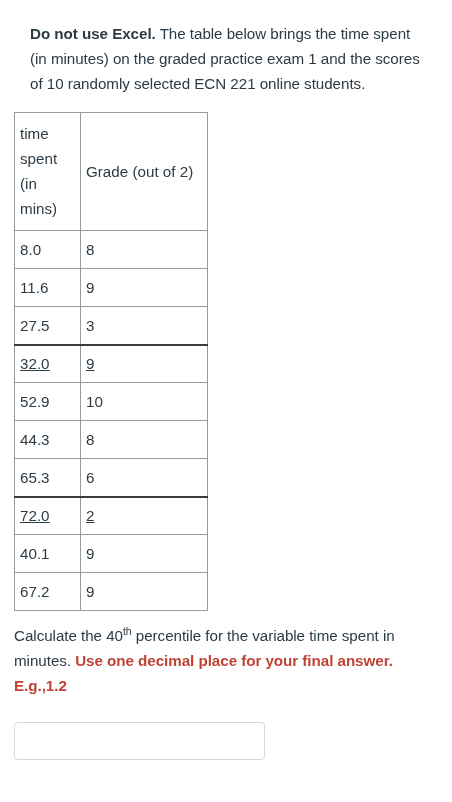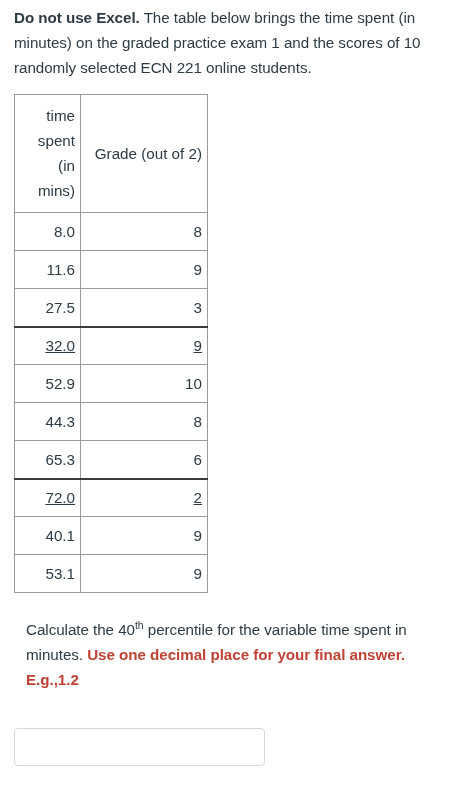--- a/index.html
+++ b/index.html
@@ -22,21 +22,21 @@
     height: 802px;
     box-sizing: border-box;
     padding: 0 14px;
   }
 
   
   .prompt {
     font-size: 15.2px;
     line-height: 25px;
     color: #2d3b45;
-    margin: 0;
+    margin: 16px;
     padding-top: 5px;
     letter-spacing: -0.05px;
   }
   .prompt .strong {
     font-weight: bold;
   }
 
   
   .data-table {
     border-collapse: collapse;
@@ -48,21 +48,21 @@
   .data-table col.c1 { width: 66px; }
   .data-table col.c2 { width: 127px; }
 
   .data-table th,
   .data-table td {
     border: 1px solid #9a9a9a;
     padding: 4px 5px 5px 5px;
     font-size: 15.2px;
     line-height: 25px;
     font-weight: normal;
-    text-align: right;
+    text-align: left;
     vertical-align: middle;
     color: #2d3b45;
     box-sizing: border-box;
   }
   .data-table th {
     height: 118px;
   }
   .data-table td {
     height: 38px;
     padding-top: 3px;
@@ -72,21 +72,21 @@
   
   .data-table tr.rule-top > td {
     border-top: 2px solid #3b3b3b;
     text-decoration: underline;
   }
 
   
   .question {
     font-size: 15.2px;
     line-height: 25px;
-    margin: 12px;
+    margin: 0;
     padding-top: 12px;
     color: #2d3b45;
     letter-spacing: -0.05px;
   }
   .question sup {
     font-size: 10.5px;
     vertical-align: super;
     line-height: 0;
   }
   .question .warn {
@@ -165,21 +165,21 @@
       </tr>
       <tr class="rule-top">
         <td>72.0</td>
         <td>2</td>
       </tr>
       <tr>
         <td>40.1</td>
         <td>9</td>
       </tr>
       <tr>
-        <td>53.1</td>
+        <td>67.2</td>
         <td>9</td>
       </tr>
     </tbody>
   </table>
 
   <p class="question">
     <span>Calculate the </span><span>40</span><sup>th</sup><span> percentile for the variable time spent in minutes. </span><span class="warn">Use one decimal place for your final answer. E.g.,1.2</span>
   </p>
 
   <div class="answer-wrap">

